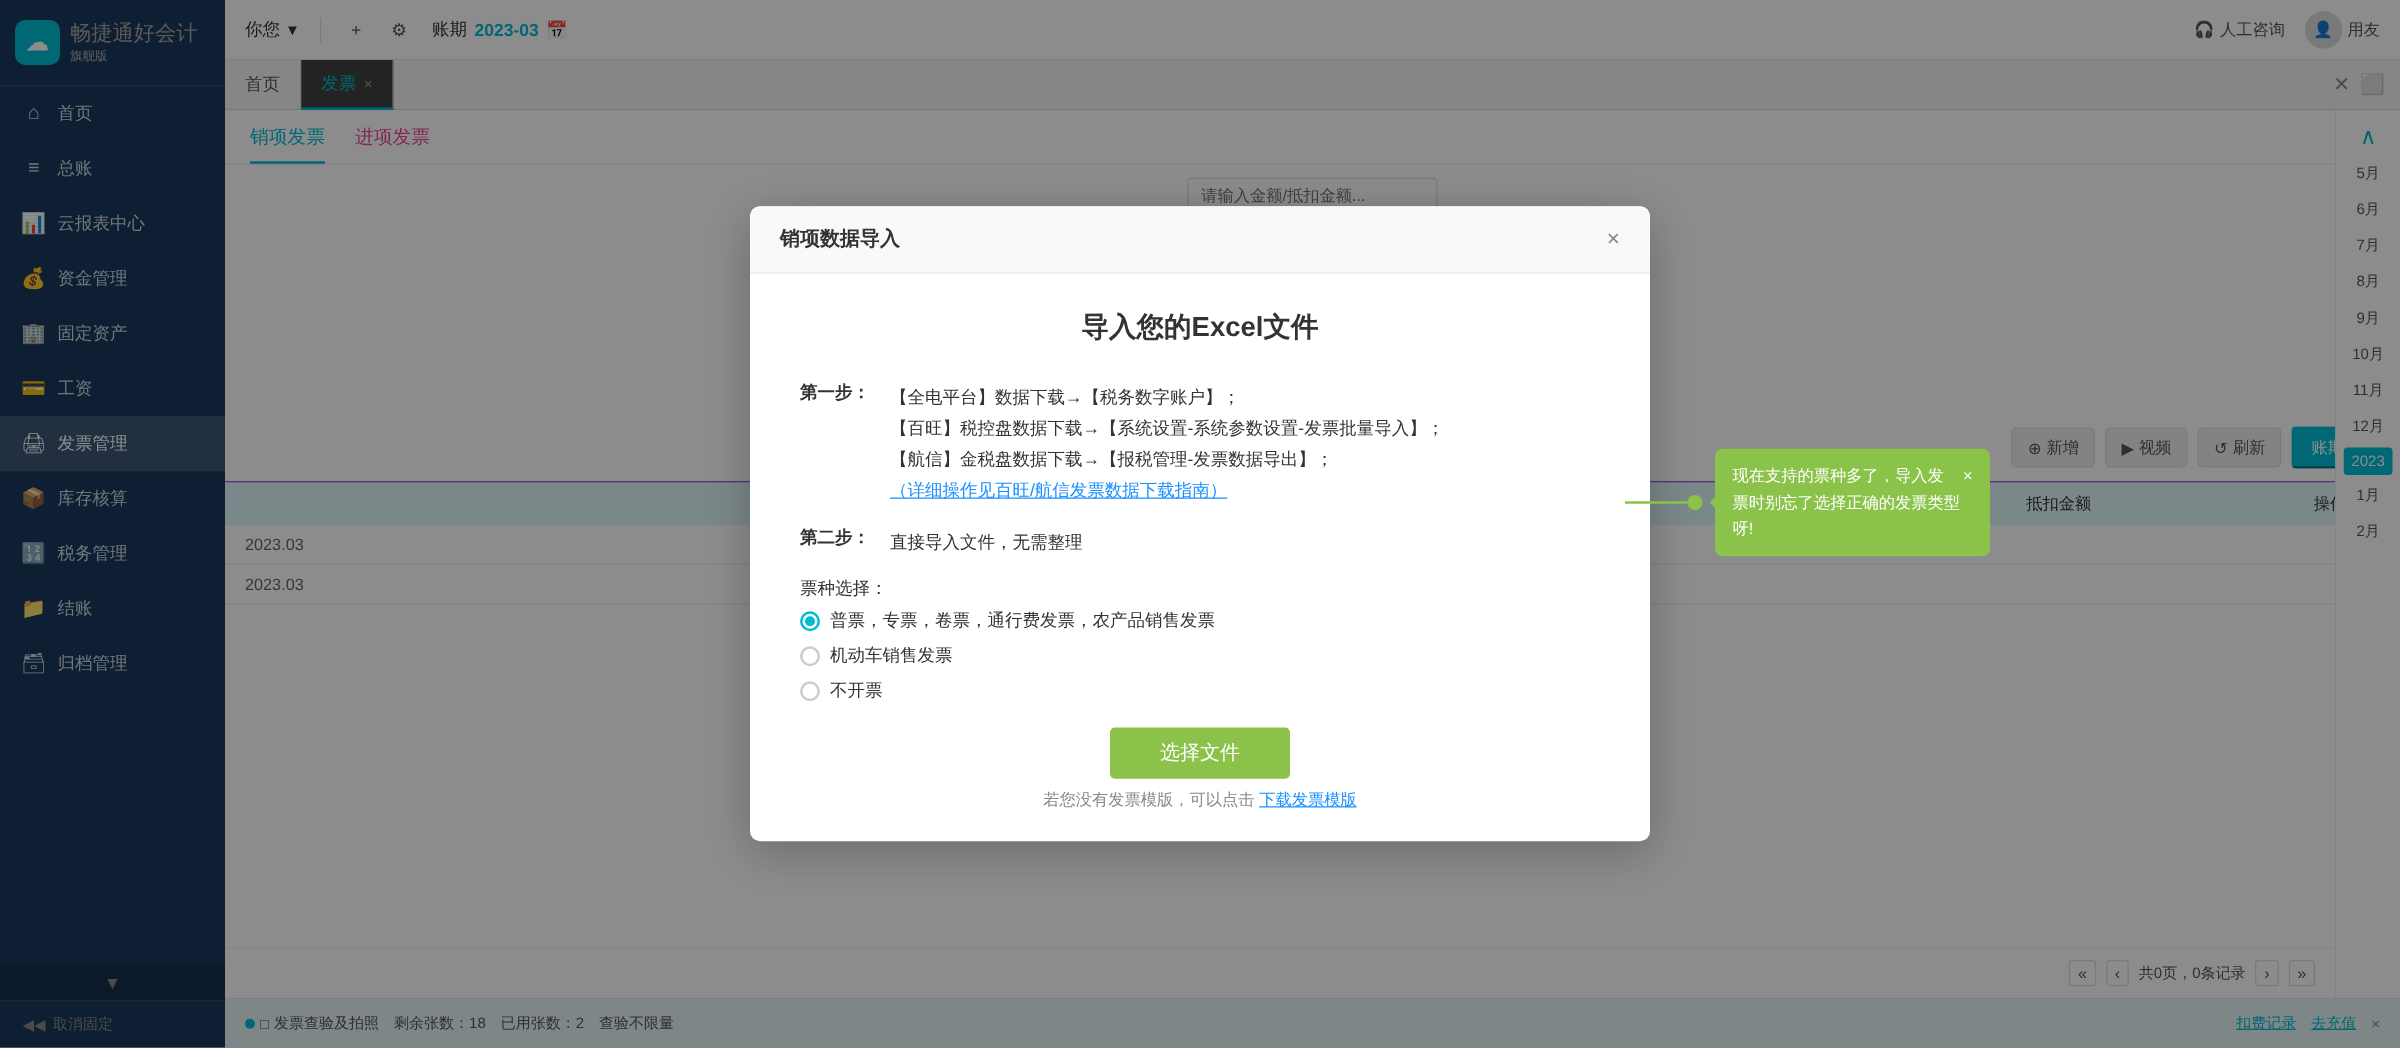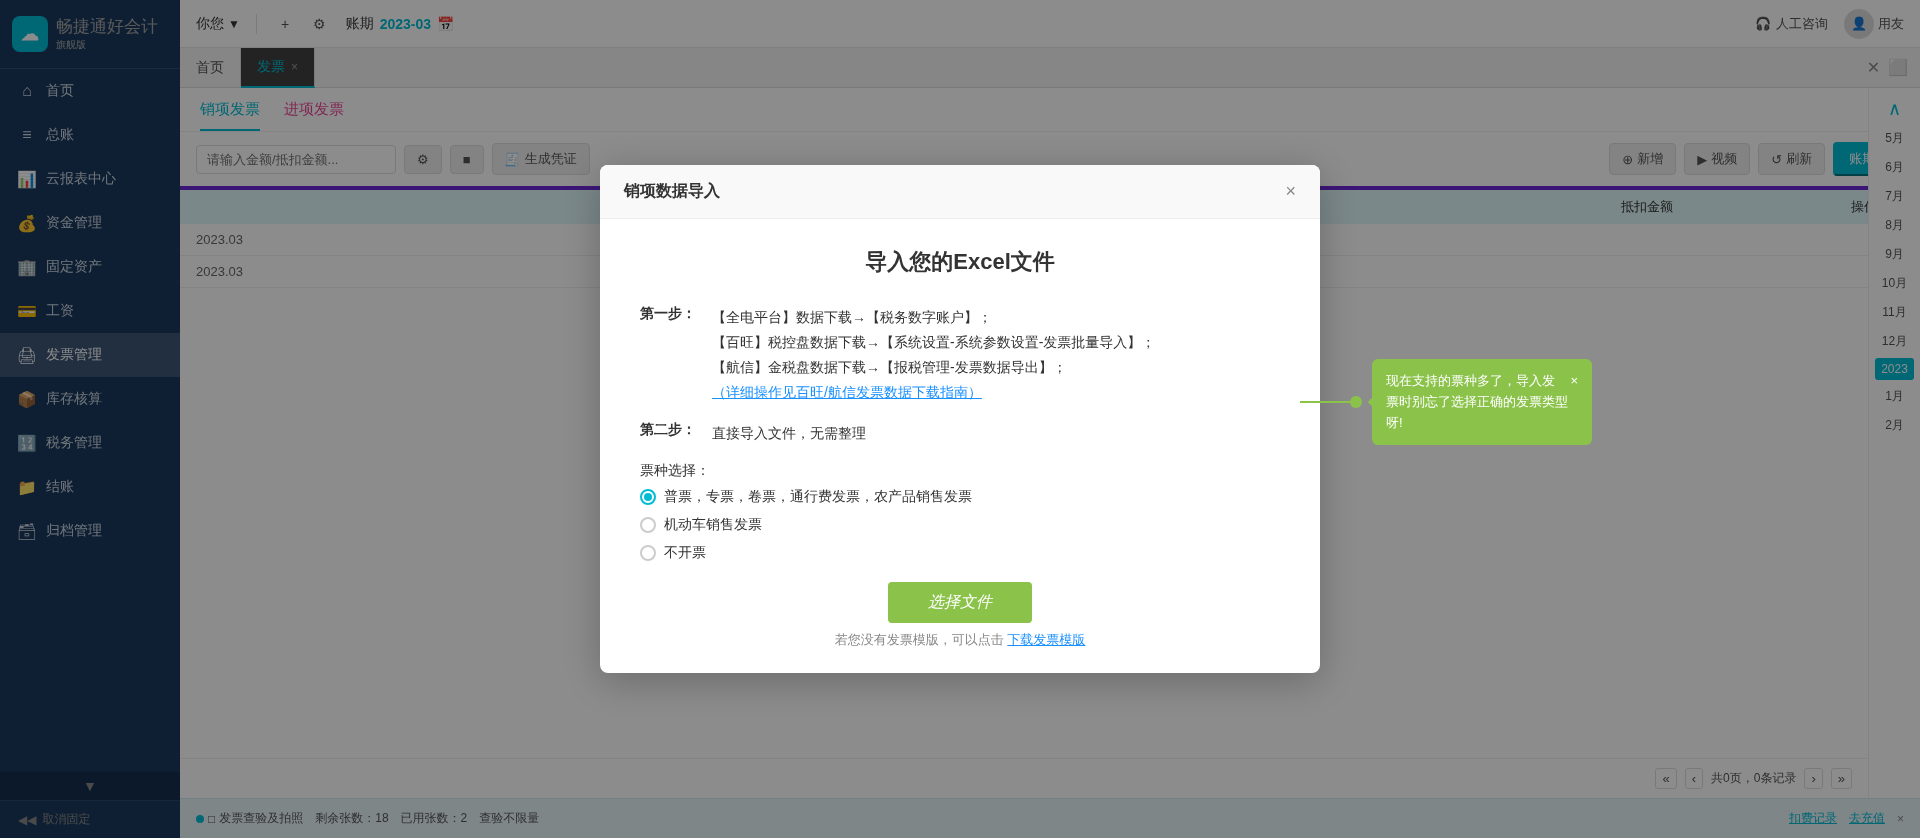--- a/index.html
+++ b/index.html
@@ -85,21 +85,21 @@
     
     .sub-tabs {
       display: flex; align-items: center; padding: 12px 20px 0;
       border-bottom: 1px solid #eee; gap: 24px;
     }
     .sub-tab { font-size: 15px; color: #ec4899; cursor: pointer; padding-bottom: 10px; border-bottom: 2px solid transparent; }
     .sub-tab.active { color: #00bcd4; border-bottom-color: #00bcd4; font-weight: 500; }
 
     
     .toolbar {
-      display: flex; align-items: center; padding: 10px 16px; gap: 8px; border-bottom: 4px solid #6d28d9;
+      display: flex; align-items: center; padding: 10px 16px; gap: 20px; border-bottom: 1px solid #6d28d9; flex-direction: column;
     }
     .search-input {
       border: 1px solid #ddd; border-radius: 4px; padding: 6px 10px;
       font-size: 13px; color: #999; width: 200px; outline: none;
     }
     .toolbar-right { margin-left: auto; display: flex; align-items: center; gap: 8px; }
     .toolbar-action-btn {
       display: flex; align-items: center; gap: 4px; padding: 6px 12px;
       border: 1px solid #ddd; border-radius: 4px; cursor: pointer; color: #555; font-size: 13px;
     }
@@ -177,21 +177,21 @@
     .radio-circle {
       width: 16px; height: 16px; border-radius: 50%; border: 2px solid #ccc;
       display: flex; align-items: center; justify-content: center; flex-shrink: 0;
     }
     .radio-circle.checked { border-color: #00bcd4; }
     .radio-circle.checked::after { content: ''; width: 8px; height: 8px; border-radius: 50%; background: #00bcd4; }
 
     .select-file-btn {
       display: block; margin: 20px auto 8px;
       background: #8bc34a; color: white; border: none; border-radius: 4px;
-      padding: 10px 40px; font-size: 16px; cursor: pointer; font-weight: 500; font-style: italic;
+      padding: 10px 40px; font-size: 16px; cursor: pointer; font-weight: 500;
     }
     .modal-footer-text { text-align: center; font-size: 13px; color: #888; margin-top: 8px; }
 
     
     .tooltip-box {
       position: absolute; background: #8bc34a; color: white; border-radius: 6px;
       padding: 12px 14px; font-size: 13px; line-height: 1.6; width: 220px;
       z-index: 200;
     }
     .tooltip-box::before {

